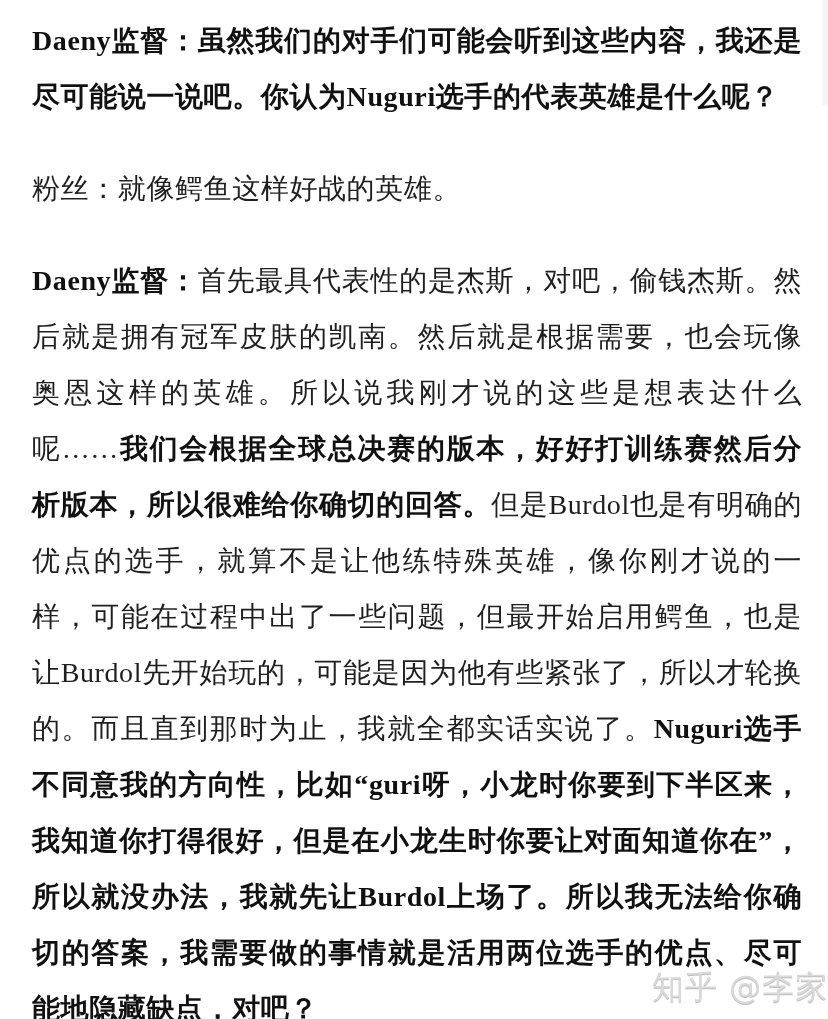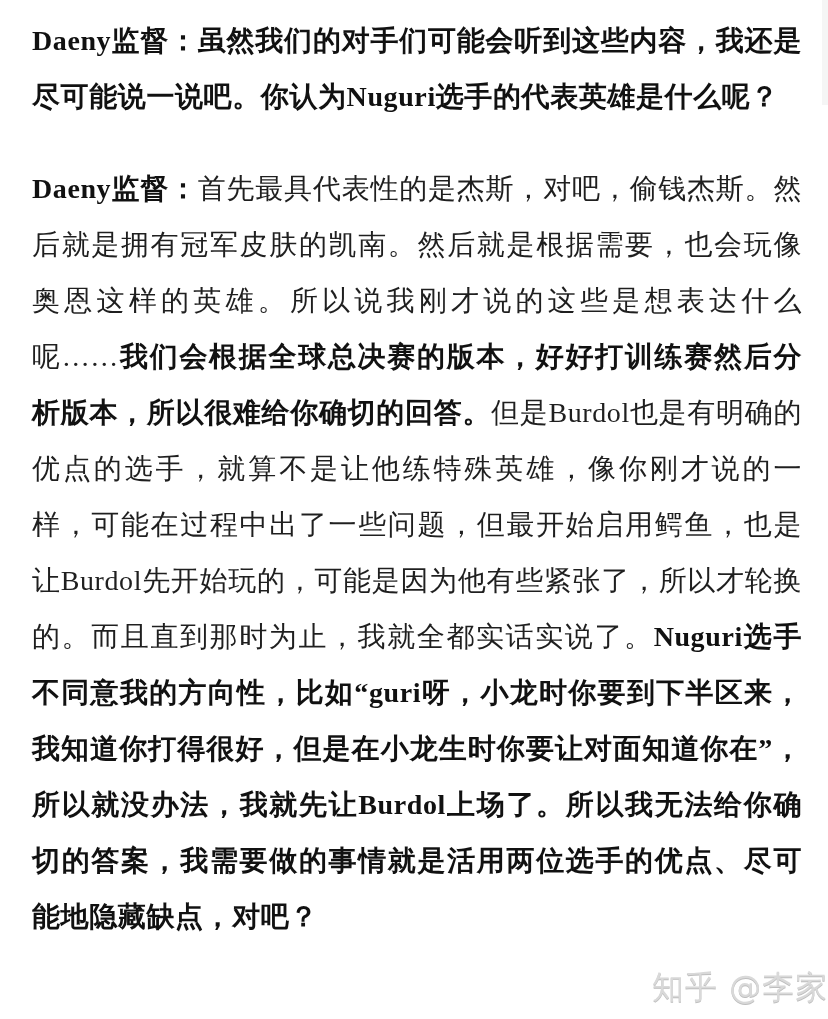--- a/index.html
+++ b/index.html
@@ -56,20 +56,23 @@
 </style>
 </head>
 <body>
 
 <div class="page">
 
   <p class="para">
     <span class="speaker">Daeny监督：</span><span class="b">虽然我们的对手们可能会听到这些内容，我还是尽可能说一说吧。你认为Nuguri选手的代表英雄是什么呢？</span>
   </p>
 
+  <p class="para">
+    <span class="r">粉丝：</span><span class="r">就像鳄鱼这样好战的英雄。</span>
+  </p>
 
   <p class="para">
     <span class="speaker">Daeny监督：</span><span class="r">首先最具代表性的是杰斯，对吧，偷钱杰斯。然后就是拥有冠军皮肤的凯南。然后就是根据需要，也会玩像奥恩这样的英雄。所以说我刚才说的这些是想表达什么呢……</span><span class="b">我们会根据全球总决赛的版本，好好打训练赛然后分析版本，所以很难给你确切的回答。</span><span class="r">但是Burdol也是有明确的优点的选手，就算不是让他练特殊英雄，像你刚才说的一样，可能在过程中出了一些问题，但最开始启用鳄鱼，也是让Burdol先开始玩的，可能是因为他有些紧张了，所以才轮换的。而且直到那时为止，我就全都实话实说了。</span><span class="b">Nuguri选手不同意我的方向性，比如“guri呀，小龙时你要到下半区来，我知道你打得很好，但是在小龙生时你要让对面知道你在”，所以就没办法，我就先让Burdol上场了。所以我无法给你确切的答案，我需要做的事情就是活用两位选手的优点、尽可能地隐藏缺点，对吧？</span>
   </p>
 
 </div>
 
 <div class="edge-strip"></div>
 
 <div class="watermark">知乎 @李家辉</div>

